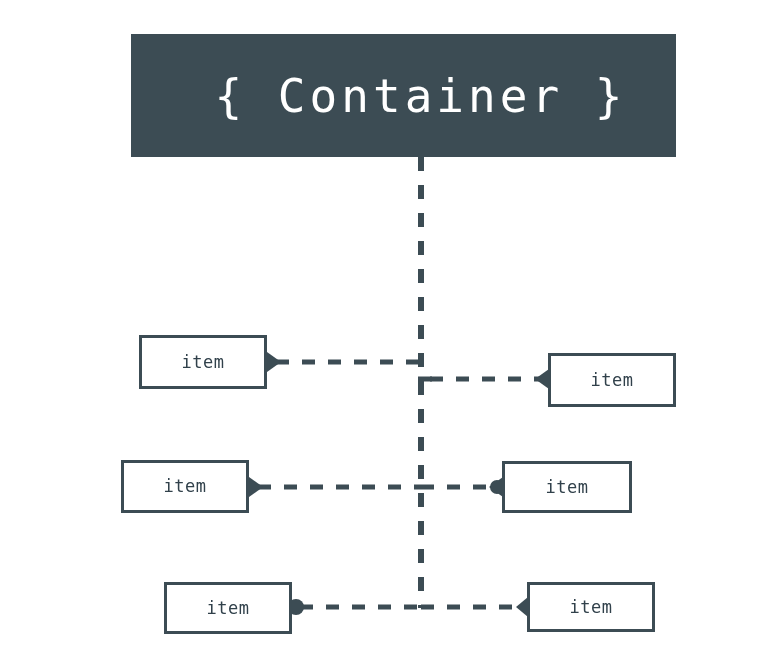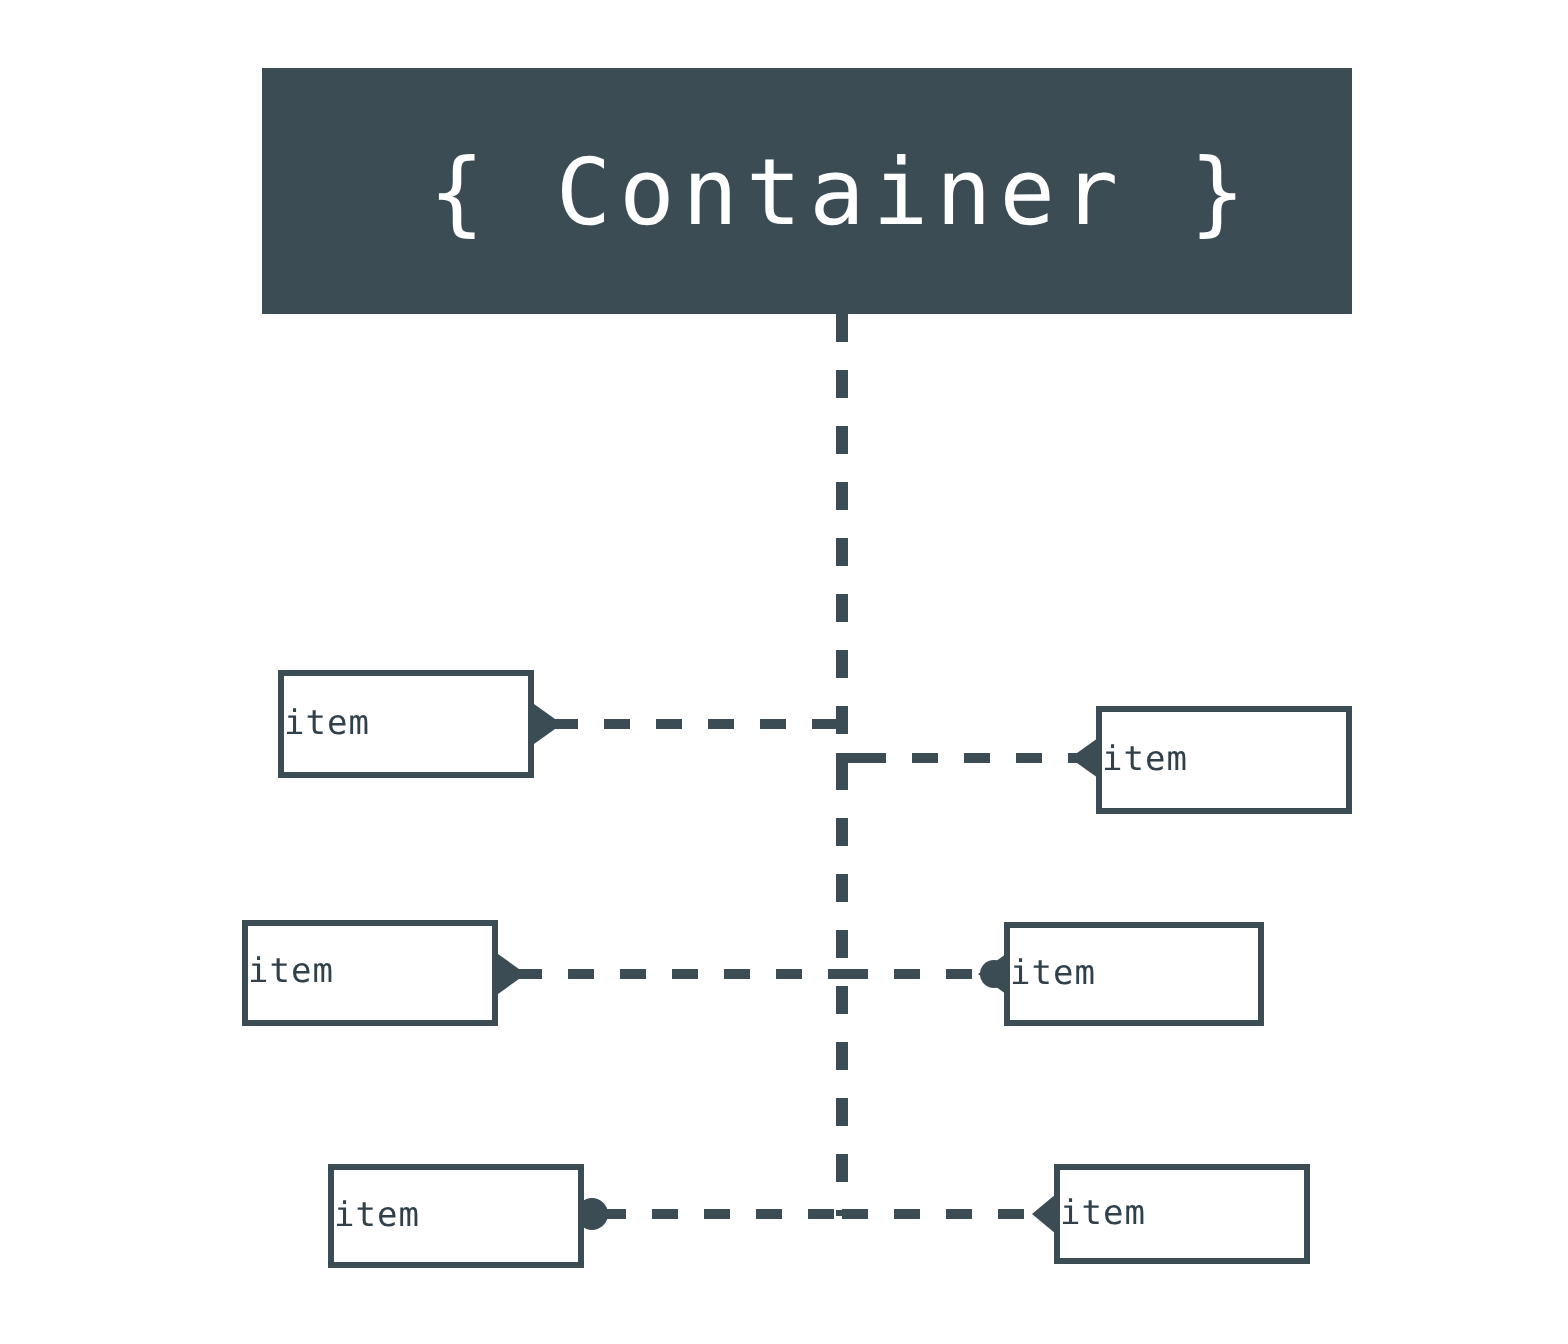--- a/index.html
+++ b/index.html
@@ -42,21 +42,21 @@
   }
 
   
   .item-box {
     position: absolute;
     background: #ffffff;
     border: 3px solid #3c4c54;
     box-sizing: border-box;
     display: flex;
     align-items: center;
-    justify-content: flex-start;
+    justify-content: center;
   }
   .item-label {
     color: #31414b;
     font-family: "DejaVu Sans Mono", "Liberation Mono", monospace;
     font-size: 17px;
     letter-spacing: 0.5px;
     line-height: 1;
   }
 
   

